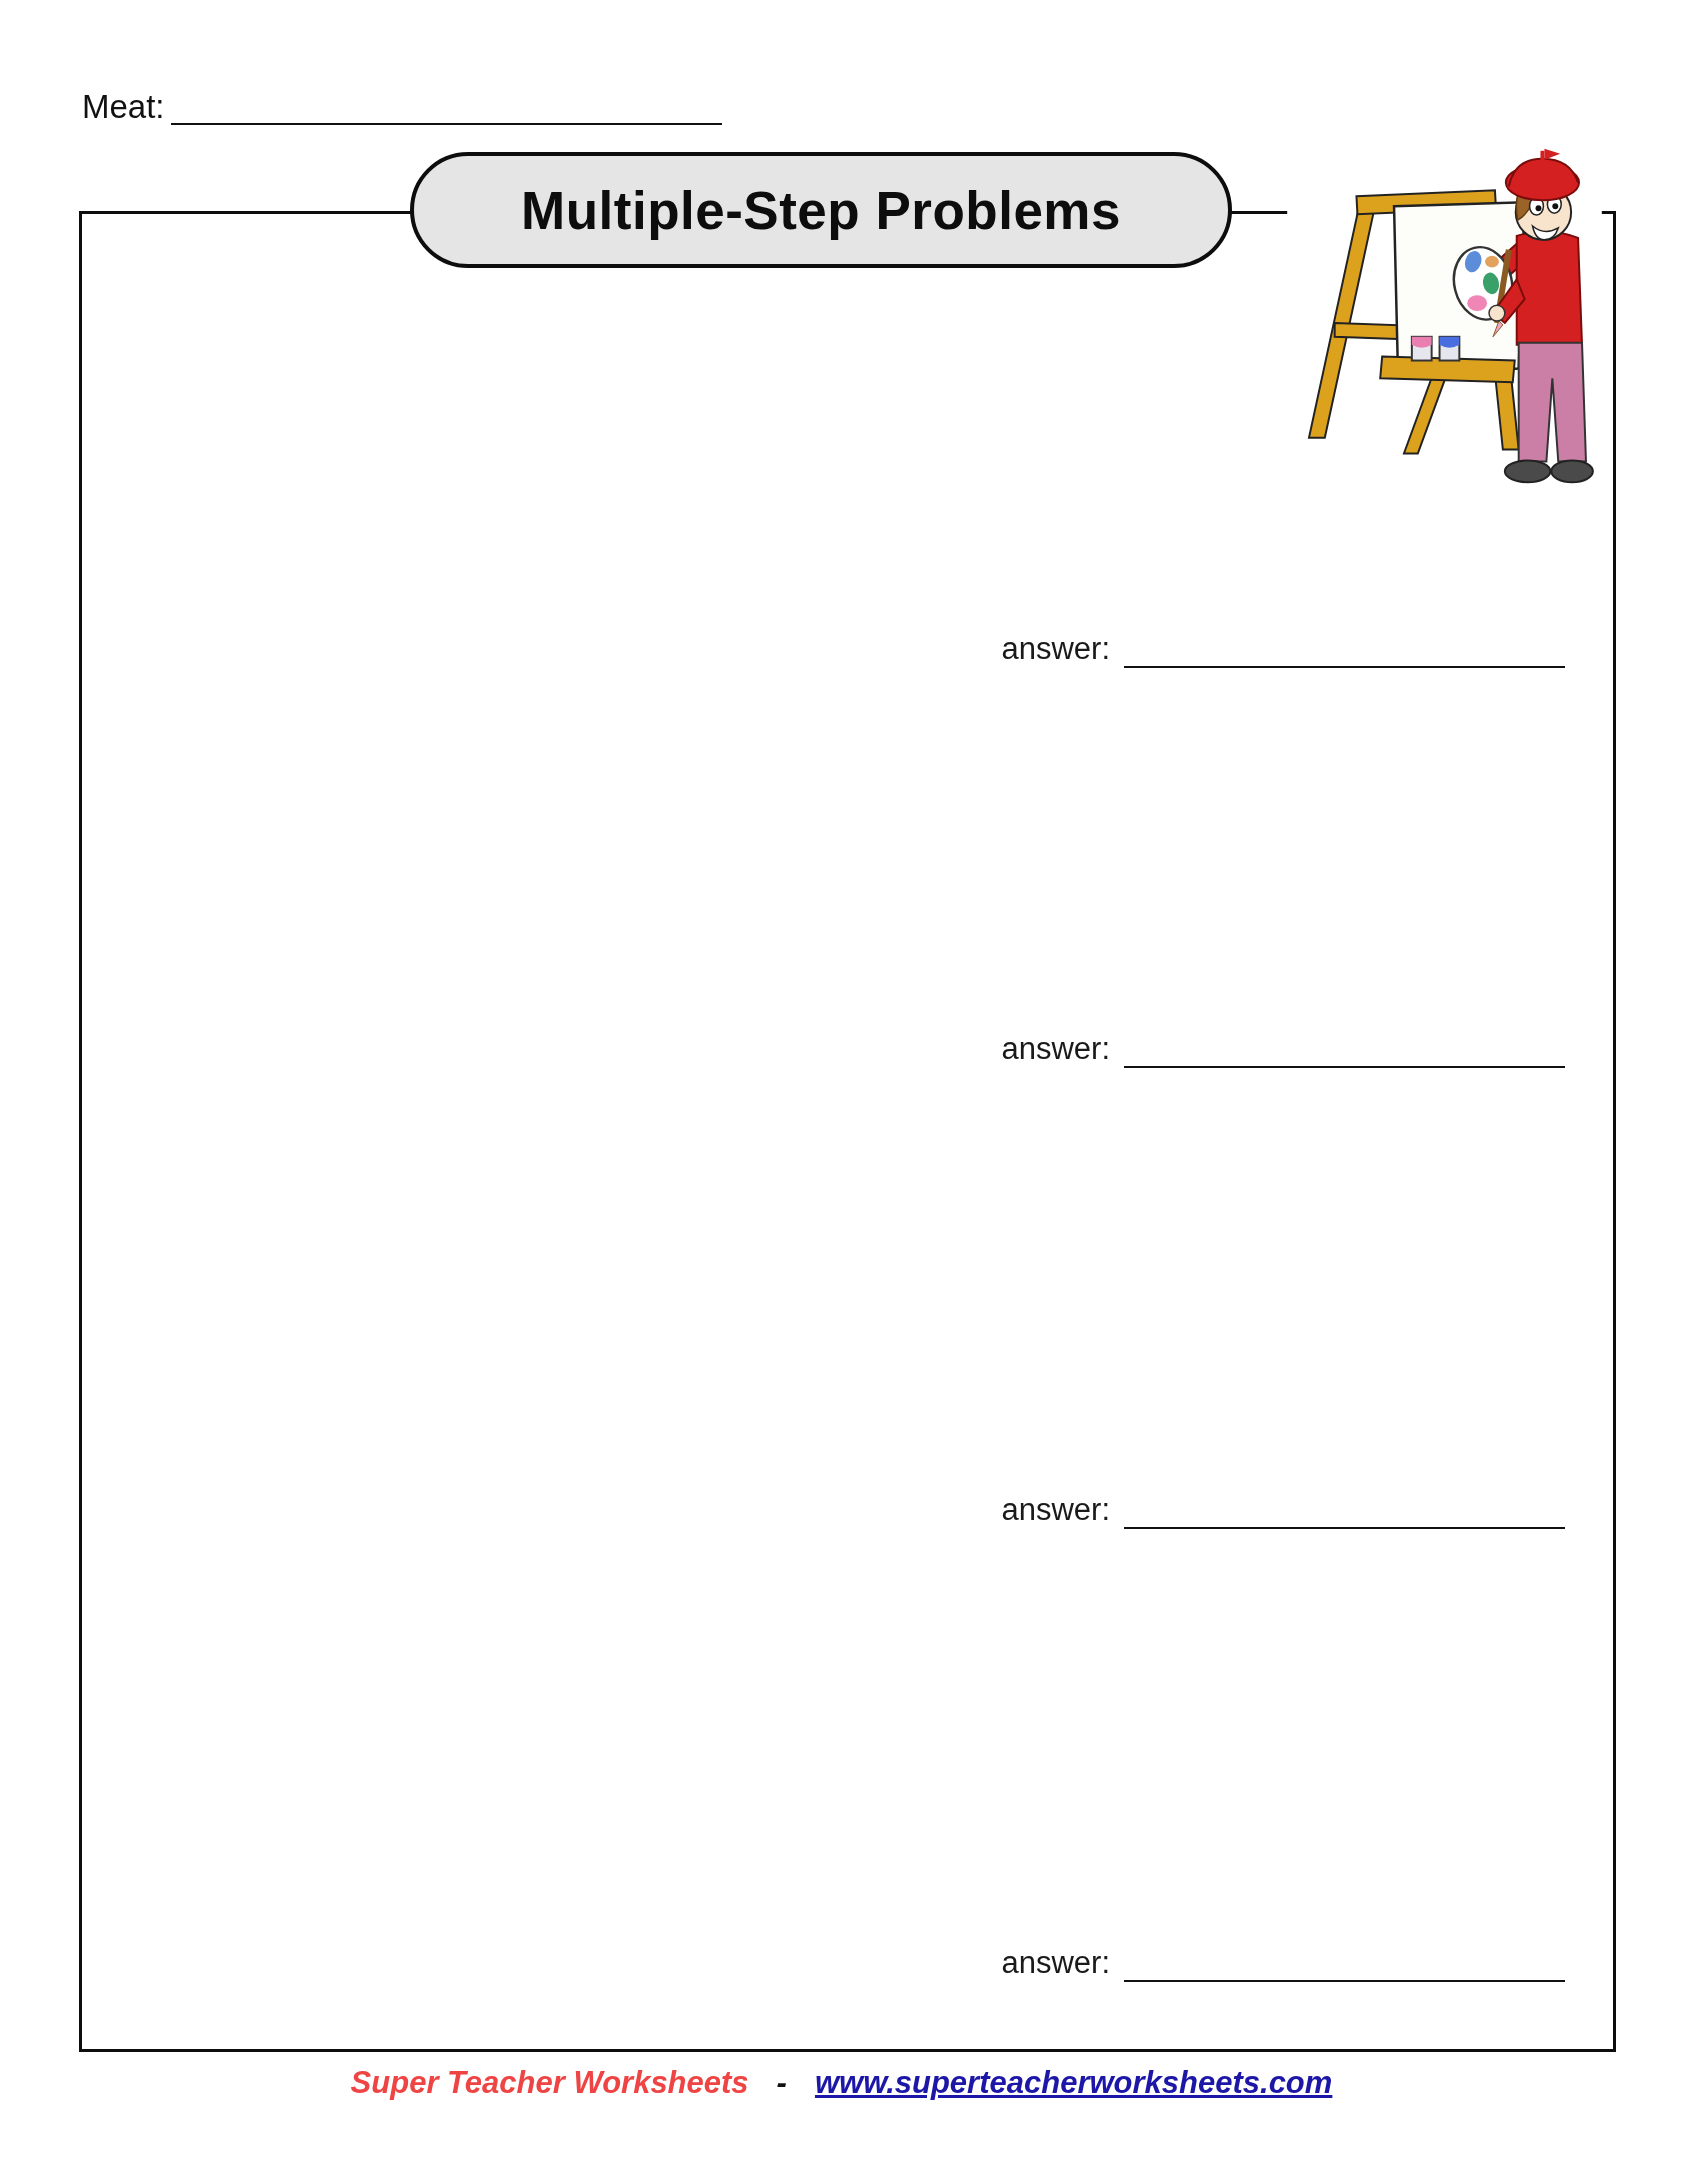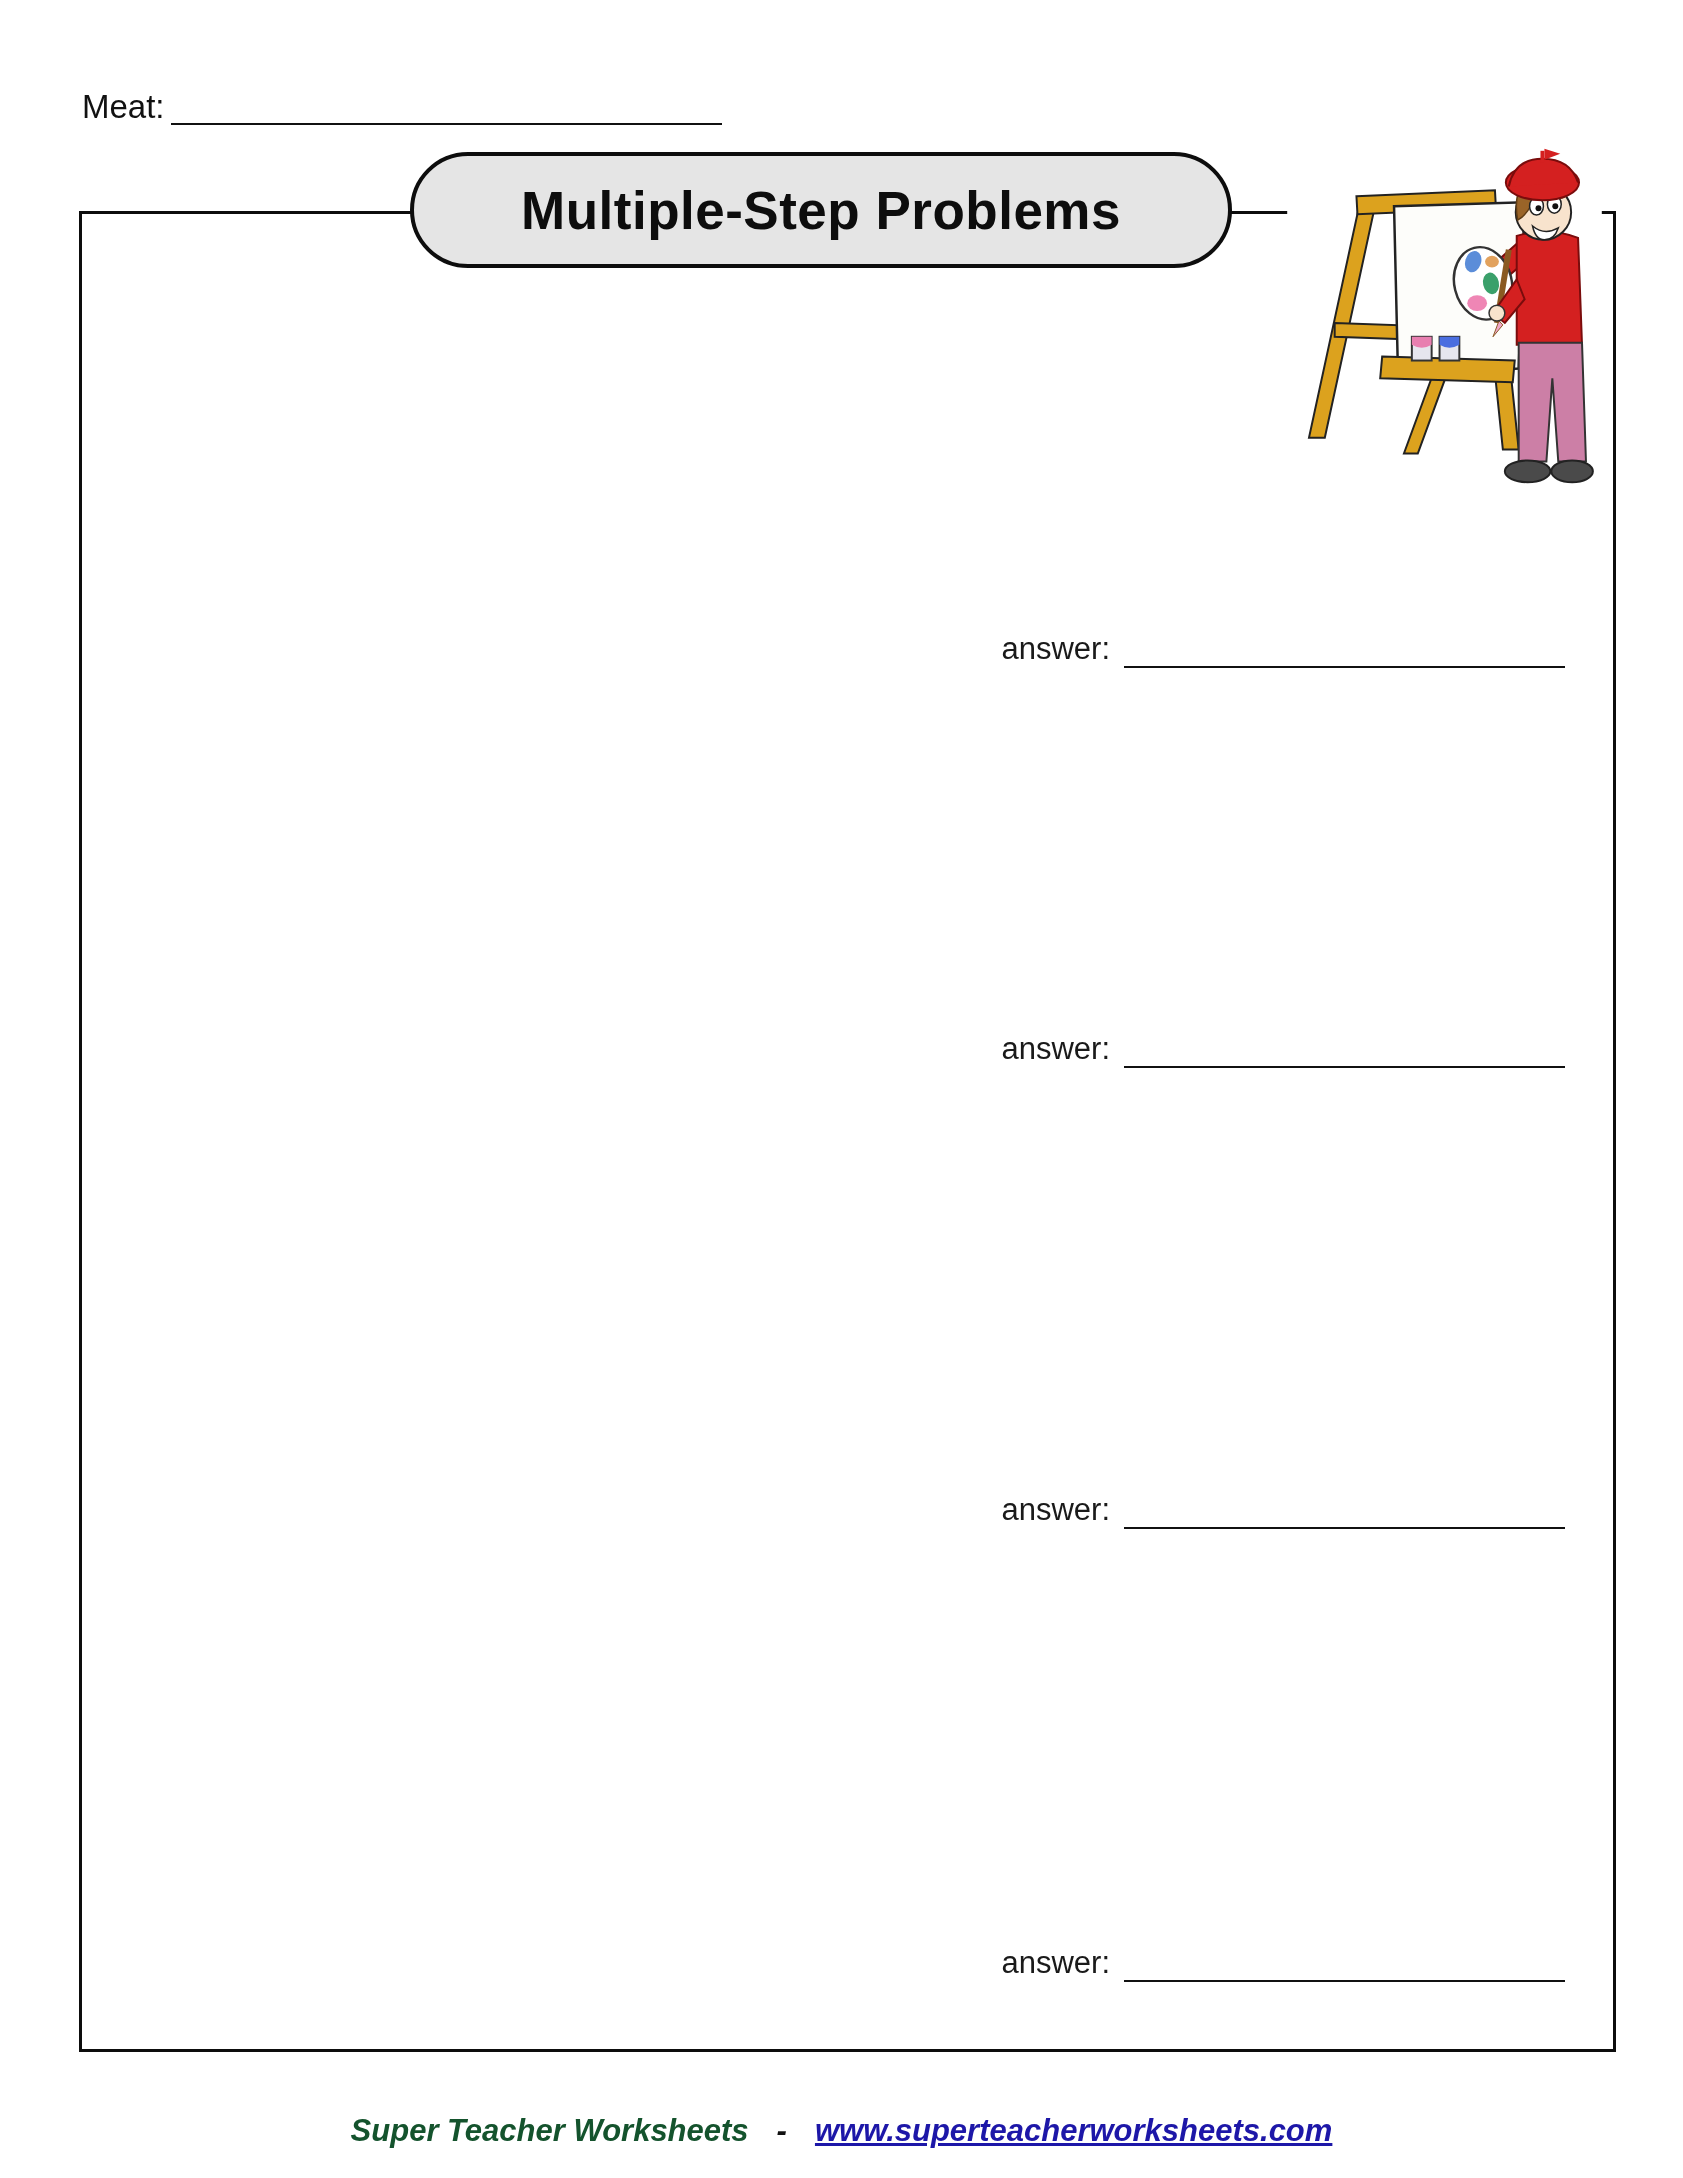--- a/index.html
+++ b/index.html
@@ -31,21 +31,21 @@
   .p-lines{margin-left:76px;}
   .pline{font-size:30px;line-height:56px;height:56px;white-space:pre-wrap;color:#1a1a1a;}
   .show-work{margin-left:76px;font-size:24px;font-weight:bold;line-height:36px;white-space:pre-wrap;color:#111;}
   
   .answer-row{position:absolute;right:118px;height:40px;display:flex;align-items:flex-end;z-index:2;}
   .answer-label{font-size:31px;line-height:38px;color:#1a1a1a;}
   .answer-line{display:inline-block;width:441px;height:36px;border-bottom:2.5px solid #111;margin-left:14px;}
   .ans-a{top:628px;} .ans-b{top:1028px;} .ans-c{top:1489px;} .ans-d{top:1942px;}
   
   .footer{position:absolute;left:0;top:2065px;width:1683px;display:flex;justify-content:center;align-items:baseline;gap:28px;}
-  .footer-site{font-size:31px;font-weight:bold;font-style:italic;color:#14532d;}
+  .footer-site{font-size:31px;font-weight:bold;font-style:italic;color:#ef4444;}
   .footer-sep{font-size:31px;font-weight:bold;font-style:italic;color:#111;}
   .footer-url{font-size:31px;font-weight:bold;font-style:italic;text-decoration:underline;}
 </style>
 </head>
 <body>
 
 <div class="page">
 
   <div class="name-row">
     <span class="name-label">Meat:</span>
@@ -165,17 +165,17 @@
     <div class="show-work">Show your work and label your answer.</div>
   </div>
   <div class="answer-row ans-d">
     <span class="answer-label">answer:</span>
     <span class="answer-line"></span>
   </div>
 
   <div class="footer">
     <span class="footer-site">Super Teacher Worksheets</span>
     <span class="footer-sep">-</span>
-    <a class="footer-url" href="#" style="color: rgb(29, 23, 168); margin-top: 48px;">www.superteacherworksheets.com</a>
+    <a class="footer-url" href="#" style="color: rgb(29, 23, 168);">www.superteacherworksheets.com</a>
   </div>
 
 </div>
 
 
 </body></html>

